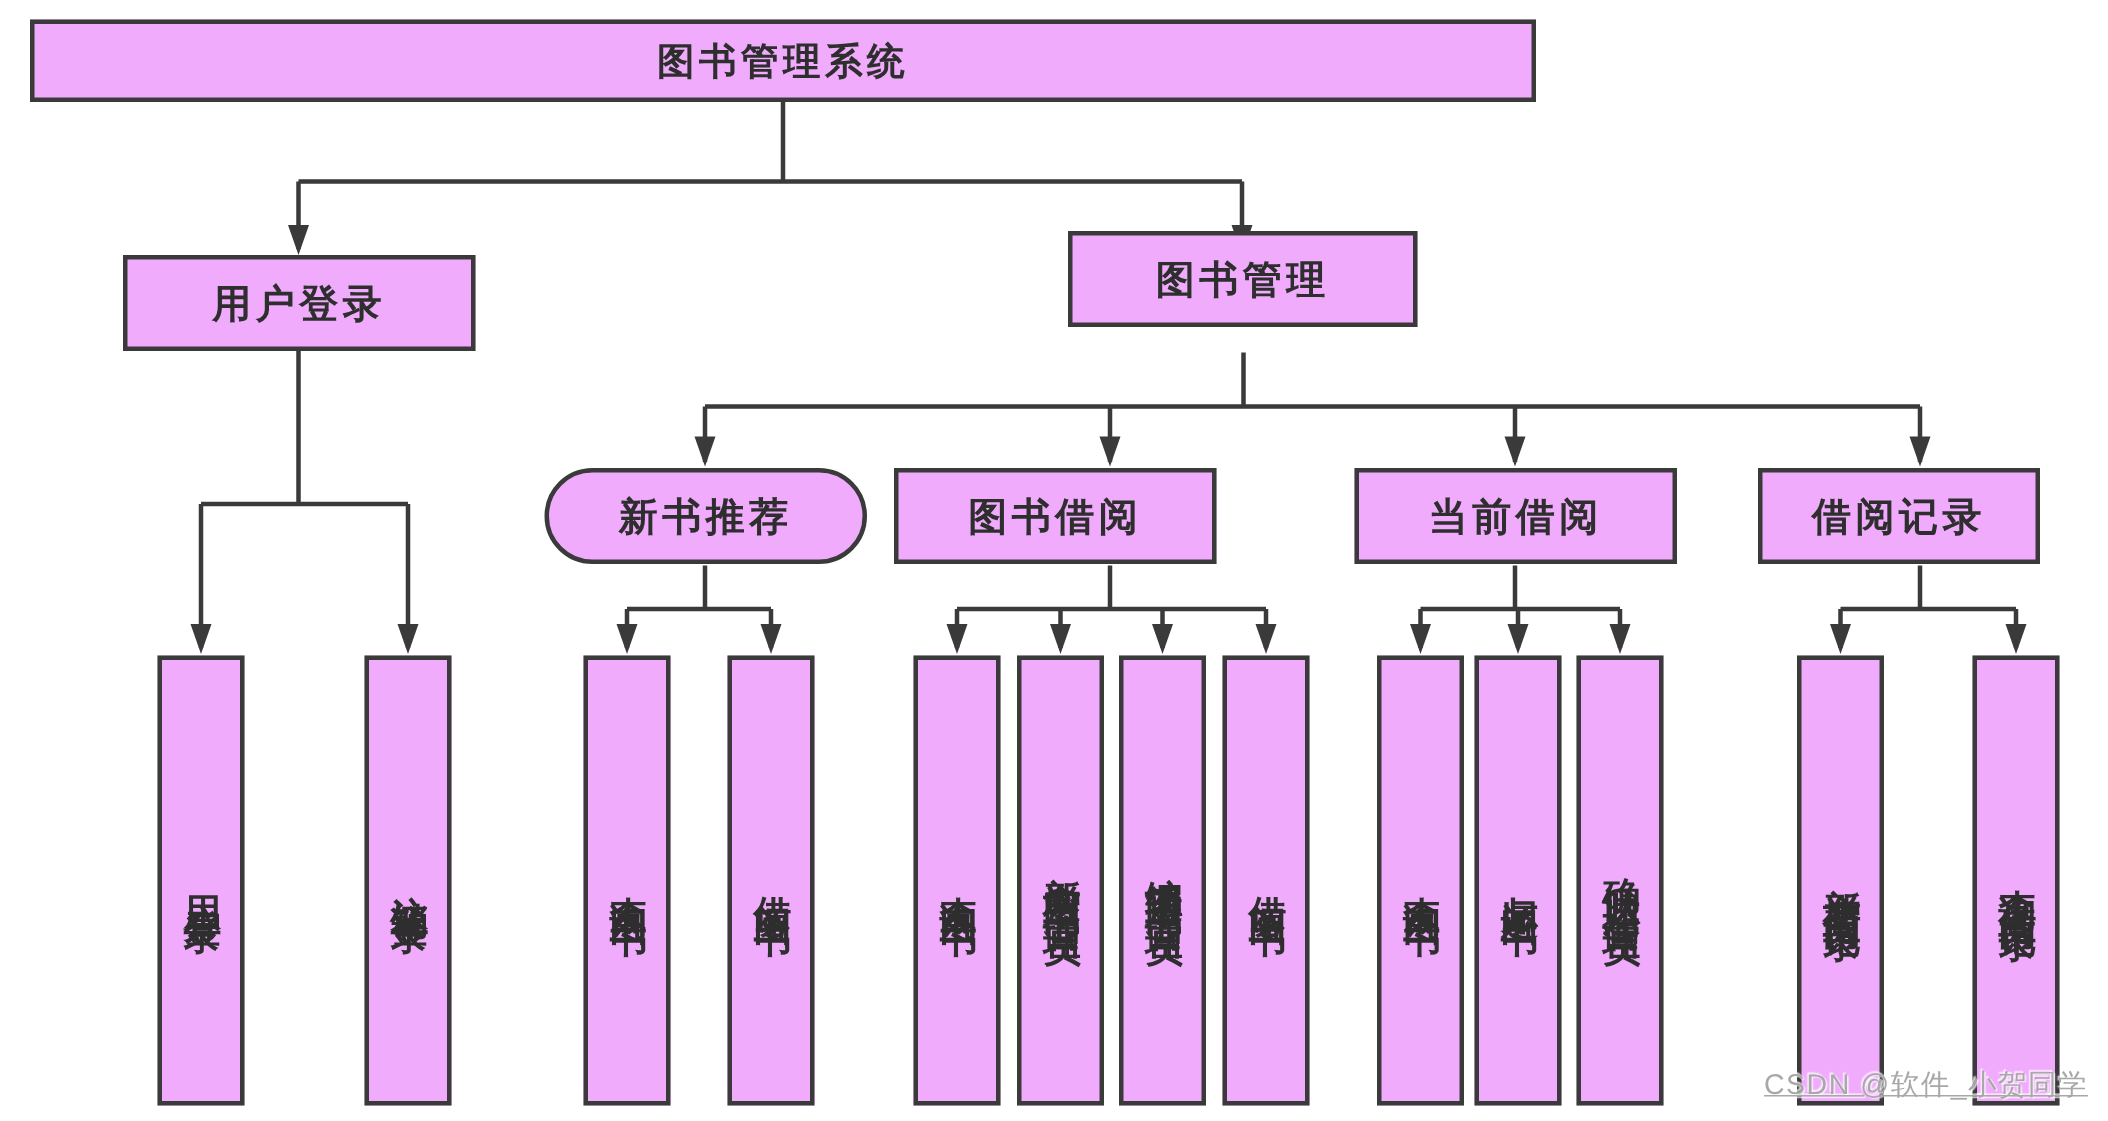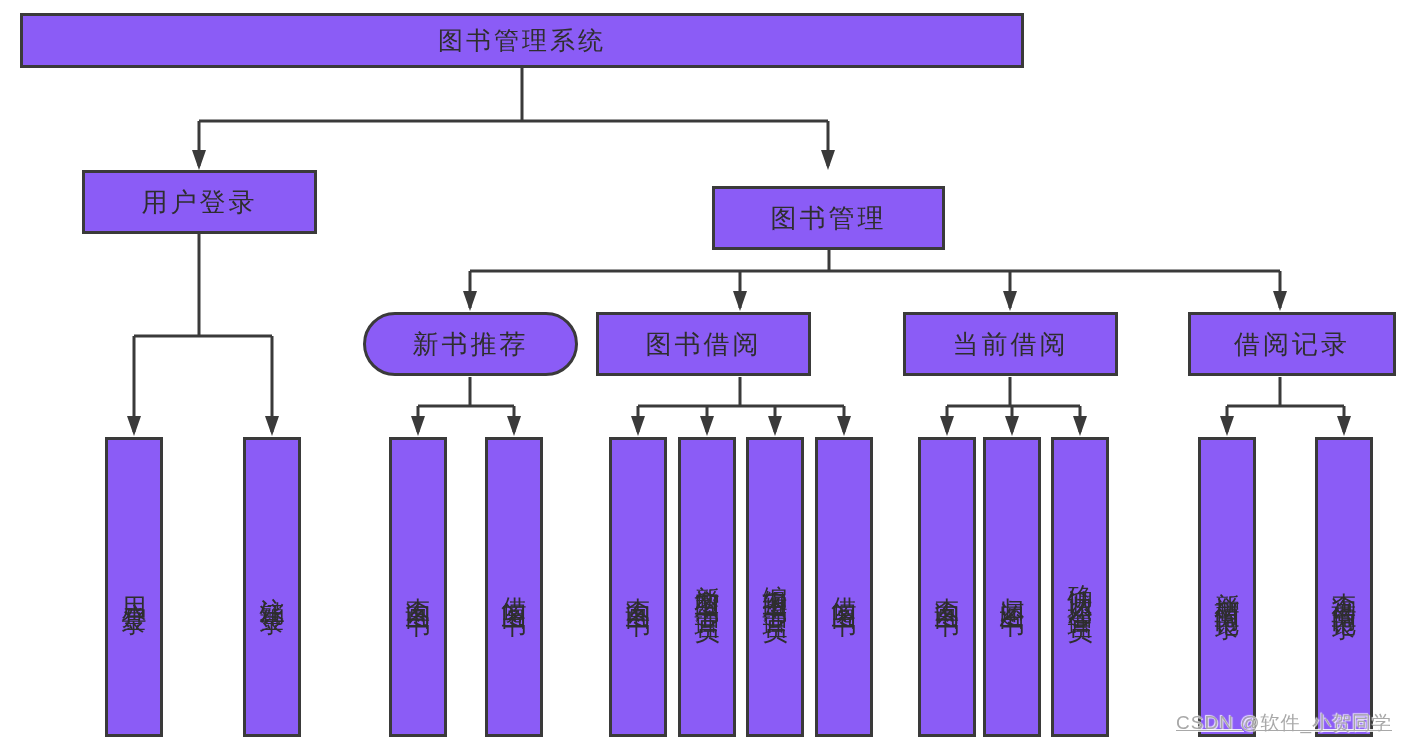--- a/index.html
+++ b/index.html
@@ -18,27 +18,28 @@
   .connectors {
     position: absolute;
     left: 0;
     top: 0;
     z-index: 1;
   }
   .node {
     position: absolute;
     box-sizing: border-box;
     border: 3px solid #3a3a3a;
-    background: #8b5cf6;
+    background: #f0abfc;
     display: flex;
     align-items: center;
     justify-content: center;
     color: #2e2e2e;
     z-index: 2;
     white-space: nowrap;
+    font-weight: bold;
   }
   .node.h {
     font-size: 26px;
     letter-spacing: 3px;
     height: 64px;
   }
   .node.root {
     left: 20px; top: 13px; width: 1004px; height: 55px;
     font-size: 25px; letter-spacing: 3px;
   }
@@ -98,26 +99,26 @@
       <polygon points="1005,416 1019,416 1012,436"></polygon>
       <polygon points="1073,416 1087,416 1080,436"></polygon>
       <polygon points="1220,416 1234,416 1227,436"></polygon>
       <polygon points="1337,416 1351,416 1344,436"></polygon>
     </g>
   </svg>
 
   <div class="node root">图书管理系统</div>
 
   <div class="node h" style="left:82px; top:170px; width:235px;">用户登录</div>
-  <div class="node h" style="left:712px; top:186px; width:233px;">图书管理</div>
+  <div class="node h" style="left:712px; top:154px; width:233px;">图书管理</div>
 
   <div class="node h" style="left:363px; top:312px; width:215px;border-radius:32px;">新书推荐</div>
   <div class="node h" style="left:596px; top:312px; width:215px;">图书借阅</div>
   <div class="node h" style="left:903px; top:312px; width:215px;">当前借阅</div>
-  <div class="node h" style="left:1172px; top:312px; width:208px;margin-left:16px;">借阅记录</div>
+  <div class="node h" style="left:1172px; top:312px; width:188px;">借阅记录</div>
 
   <div class="node leaf" style="left:105px;">用户登录</div>
   <div class="node leaf" style="left:243px;">注销登录</div>
   <div class="node leaf" style="left:389px;">查询图书</div>
   <div class="node leaf" style="left:485px;">借阅图书</div>
   <div class="node leaf" style="left:609px;">查询图书</div>
   <div class="node leaf" style="left:678px;">新增图书（管理员）</div>
   <div class="node leaf" style="left:746px;">编辑图书（管理员）</div>
   <div class="node leaf" style="left:815px;">借阅图书</div>
   <div class="node leaf" style="left:918px;">查询图书</div>

